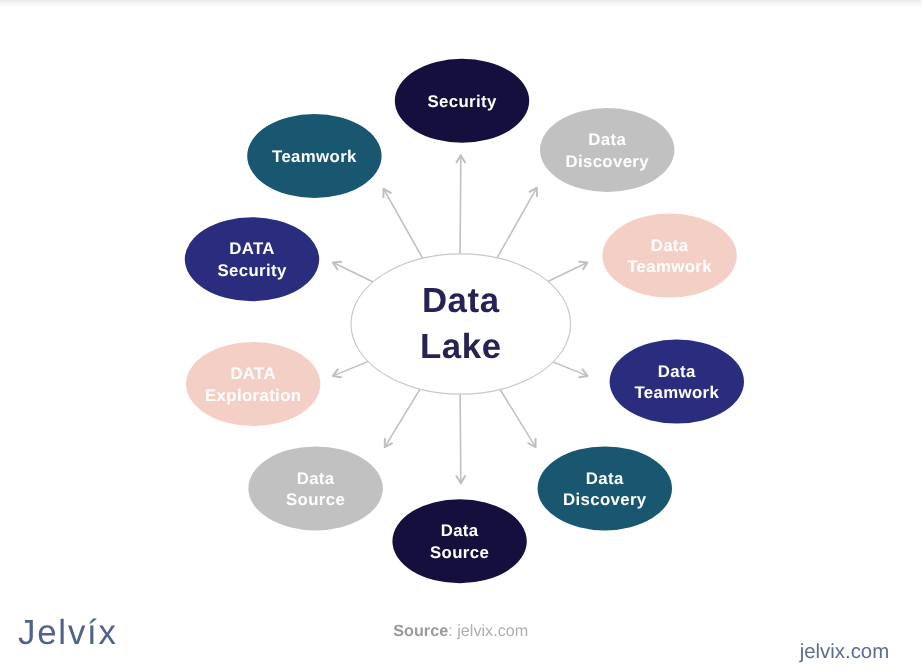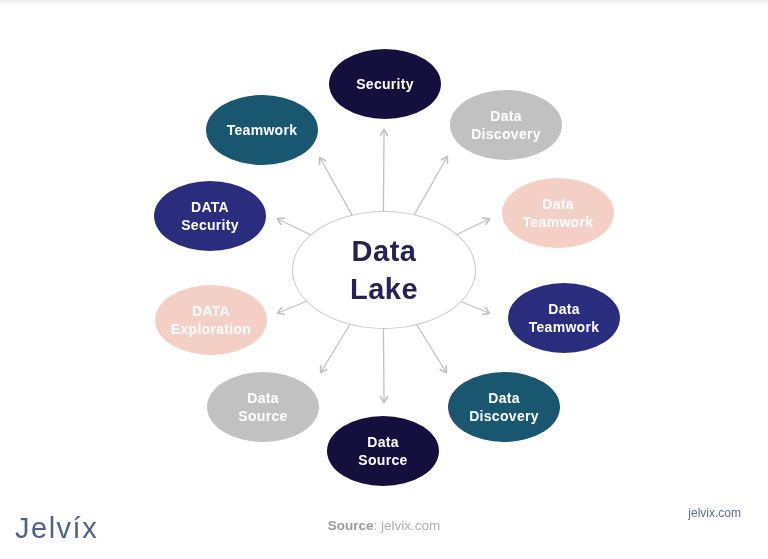--- a/index.html
+++ b/index.html
@@ -38,22 +38,22 @@
   .logo{
     position:absolute;left:15px;top:6px;
     font-size:29px;font-weight:300;letter-spacing:1.5px;color:#50628a;
   }
   .source-line{
     position:absolute;left:0;width:768px;text-align:center;top:12px;
     font-size:13.5px;color:#aeaeae;
   }
   .source-line .src-label{font-weight:700;color:#9a9a9a;margin-top:43px;}
   .website{
-    position:absolute;right:27px;top:0;
-    font-size:12px;color:#5c6c8f;padding-left:20px;
+    position:absolute;right:27px;top:27px;
+    font-size:17px;color:#5c6c8f;padding-left:20px;
   }
 </style>
 </head>
 <body>
 
 <div class="canvas">
 
   <svg class="arrows-svg" width="768" height="559">
     <defs>
       <marker id="arrowhead" markerWidth="8" markerHeight="8" refX="5" refY="3.5" orient="auto">

